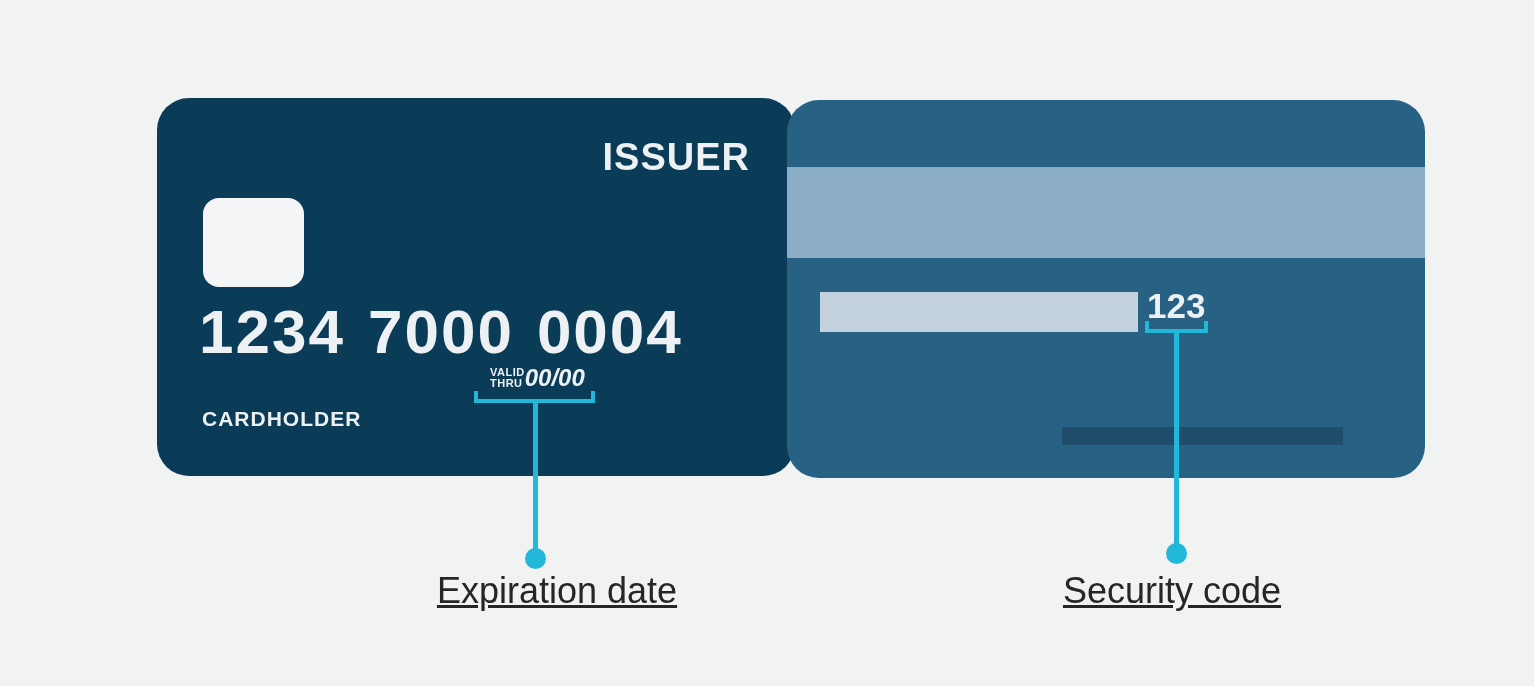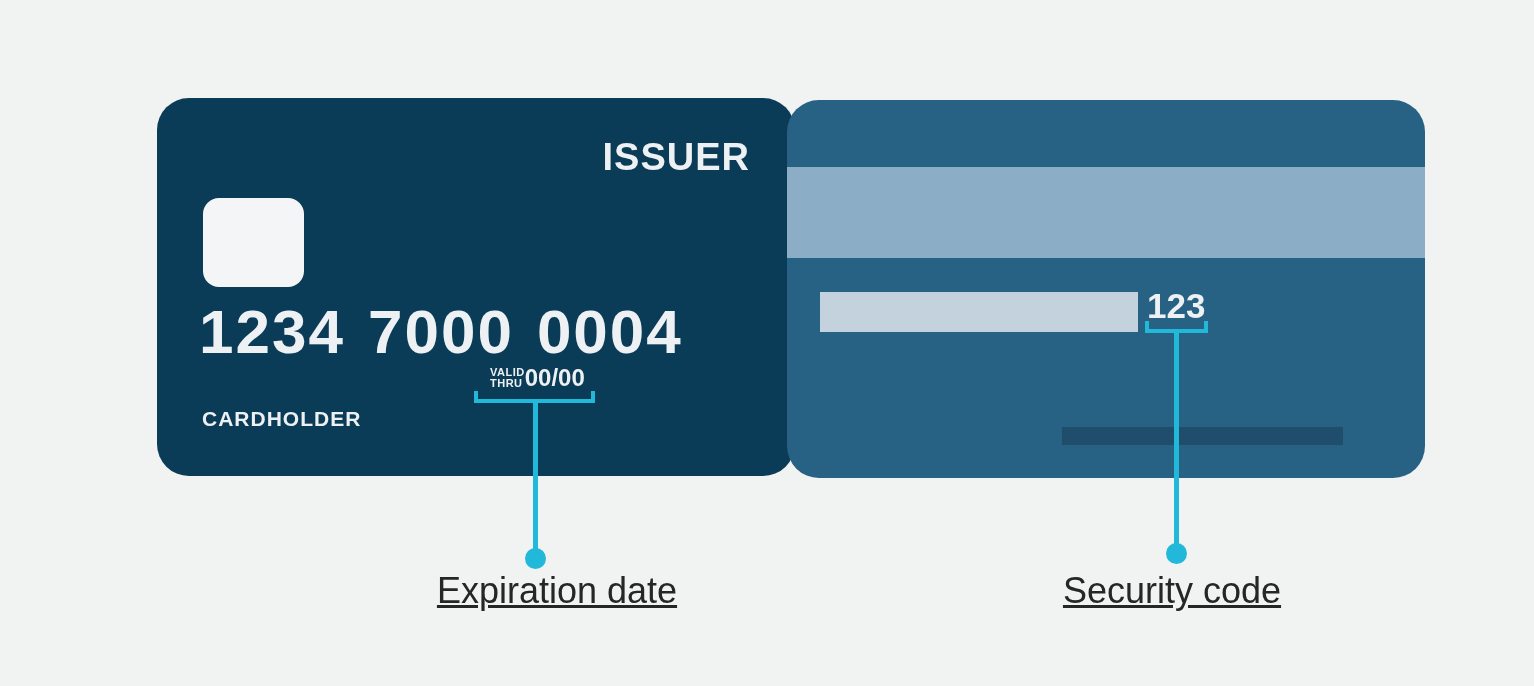--- a/index.html
+++ b/index.html
@@ -79,20 +79,21 @@
     display: flex;
     flex-direction: column;
     font-size: 11px;
     font-weight: 700;
     line-height: 11px;
     letter-spacing: 0.5px;
   }
   .valid-thru-value {
     font-size: 24px;
     font-weight: 700;
+    font-style: italic;
   }
   .cardholder {
     position: absolute;
     left: 45px;
     top: 309px;
     font-size: 21px;
     font-weight: 700;
     letter-spacing: 1px;
     color: var(--card-text, #eef1f3);
     text-align: center;

